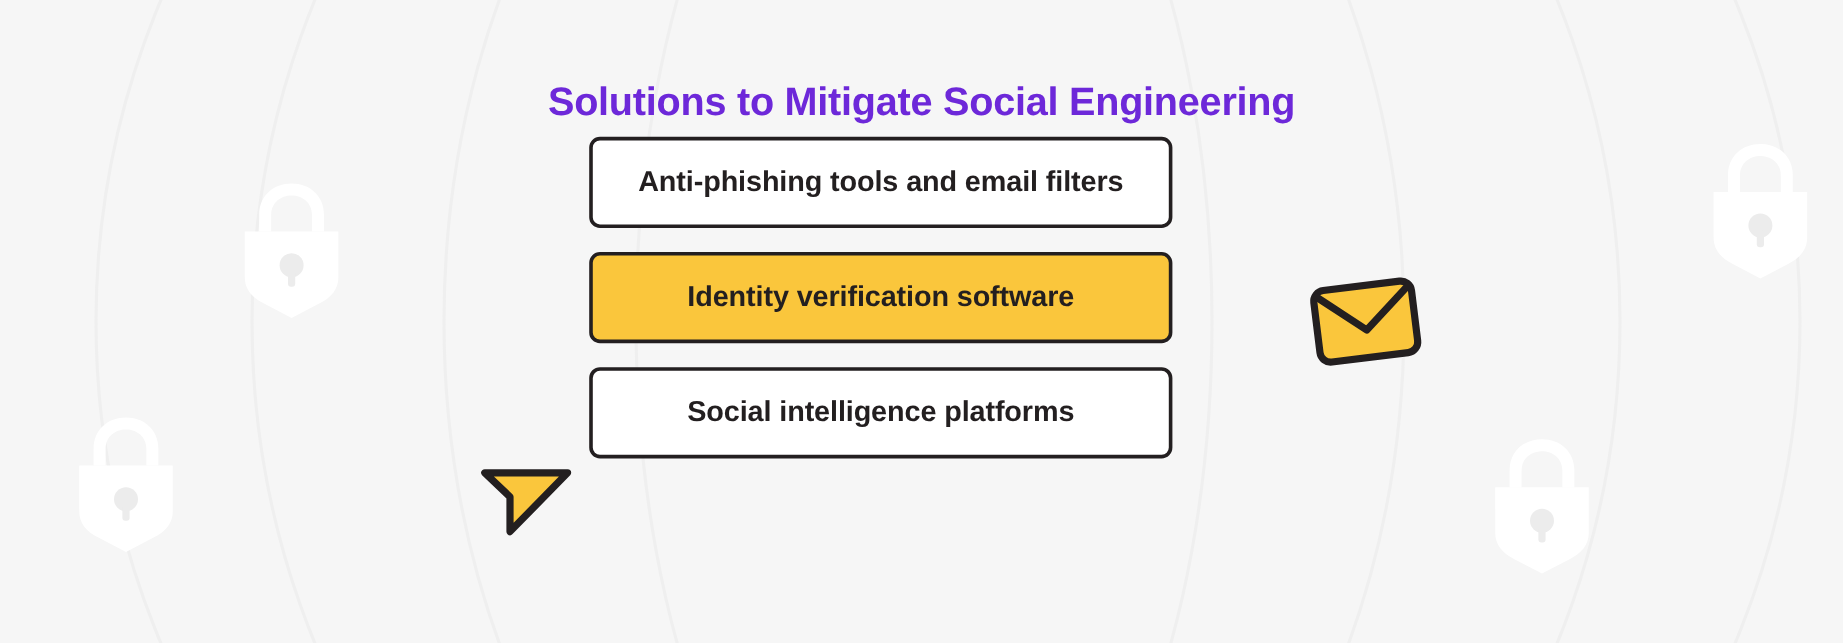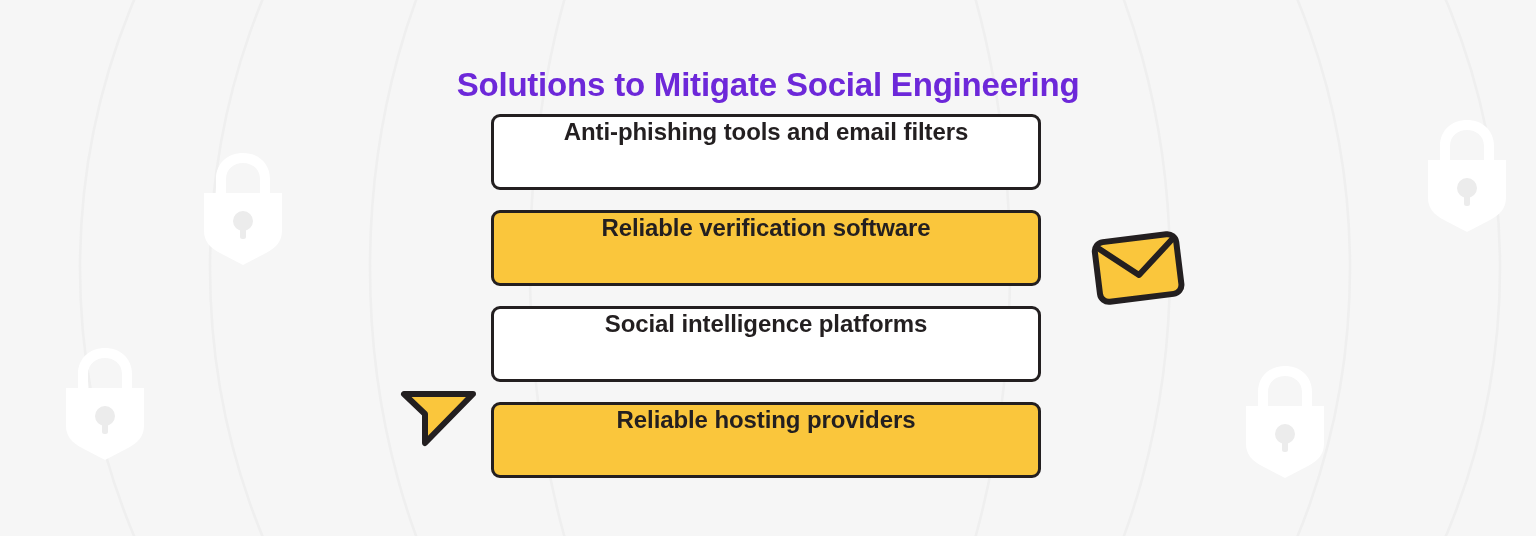--- a/index.html
+++ b/index.html
@@ -49,27 +49,27 @@
   
   #solution-list {
     position: absolute;
     left: 491px;
     top: 114px;
     width: 554px;
   }
   .solution-box {
     position: relative;
     box-sizing: border-box;
-    width: 550px;
+    width: 486px;
     height: 76px;
     margin-bottom: 20px;
     border: 3px solid #231f20;
     border-radius: 9px;
     display: flex;
-    align-items: flex-start;
+    align-items: center;
     justify-content: center;
     text-align: center;
   }
   .solution-box:last-child { margin-bottom: 0; }
   .solution-box.variant-white  { background: #ffffff; }
   .solution-box.variant-yellow { background: #fac63c; }
   .solution-label {
     font-size: 24px;
     font-weight: bold;
     color: #231f20;
@@ -128,30 +128,27 @@
 
   <h1 id="page-title">Solutions to Mitigate Social Engineering</h1>
 
   <div id="solution-list">
 
     <div class="solution-box variant-white">
       <span class="solution-label">Anti-phishing tools and email filters</span>
     </div>
 
     <div class="solution-box variant-yellow">
-      <span class="solution-label">Reliable verification software</span>
+      <span class="solution-label">Identity verification software</span>
     </div>
 
     <div class="solution-box variant-white">
       <span class="solution-label">Social intelligence platforms</span>
     </div>
 
-    <div class="solution-box variant-yellow">
-      <span class="solution-label">Reliable hosting providers</span>
-    </div>
 
   </div>
 
   <svg id="envelope-icon" viewBox="0 0 100 90" xmlns="http://www.w3.org/2000/svg">
     <g transform="rotate(-7 50 45)">
       <rect x="9" y="16" width="82" height="60" rx="9" ry="9" fill="#fac63c" stroke="#231f20" stroke-width="6" stroke-linejoin="round"></rect>
       <path d="M12 21 L50 53 L88 21" fill="none" stroke="#231f20" stroke-width="6" stroke-linecap="round" stroke-linejoin="round"></path>
     </g>
   </svg>
 

